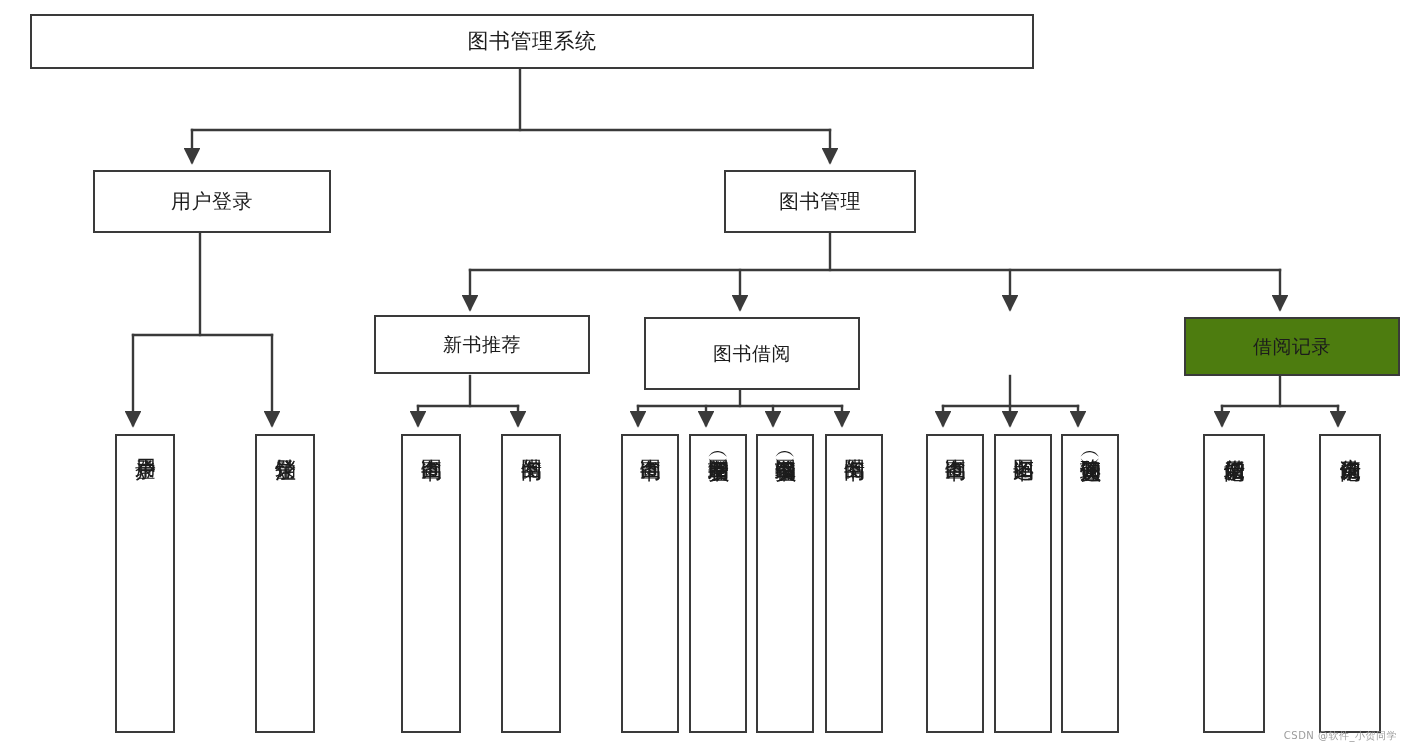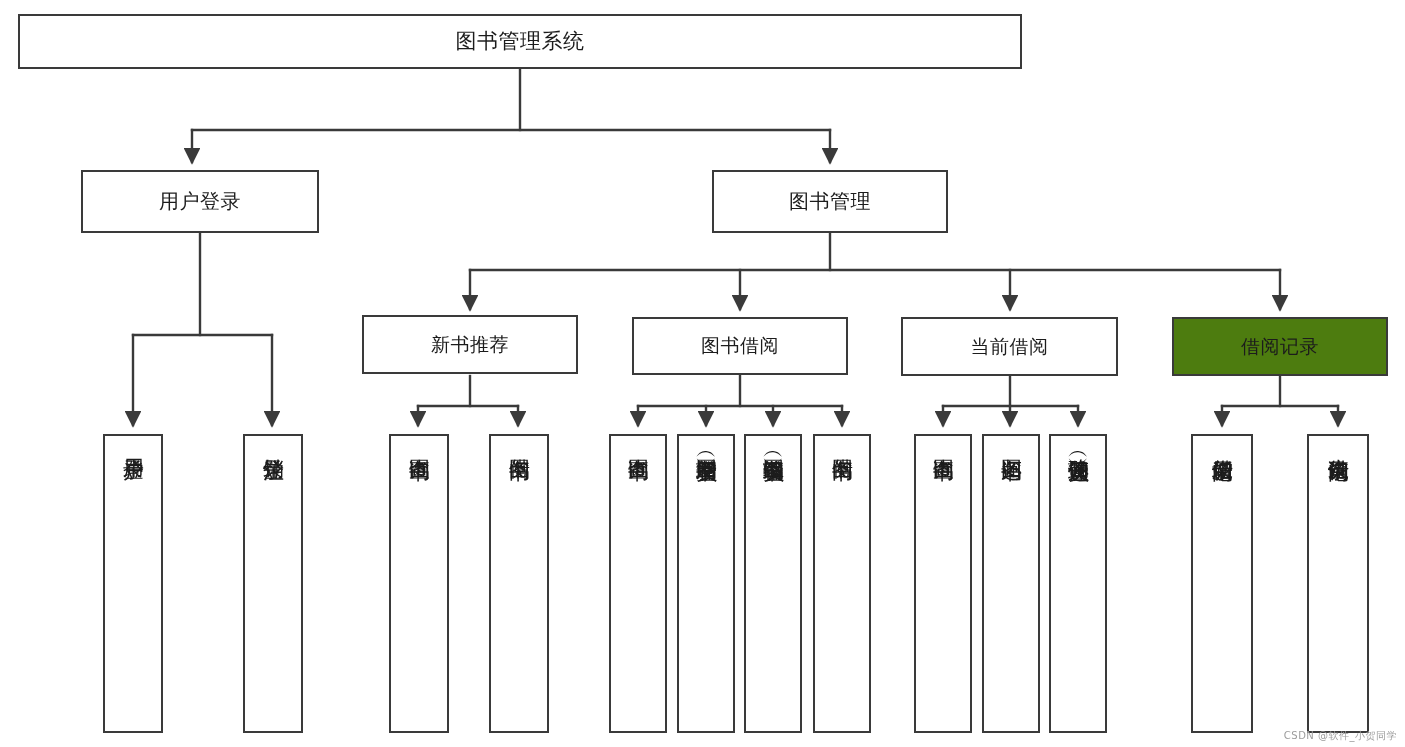--- a/index.html
+++ b/index.html
@@ -28,20 +28,21 @@
   }
   .node {
     position: absolute;
     box-sizing: border-box;
     background: #ffffff;
     border: 2px solid #3a3a3a;
     display: flex;
     align-items: center;
     justify-content: center;
     color: #1c1c1c;
+    margin-left: 12px;
   }
   .node.h {
     
   }
   .node-label {
     display: block;
     text-align: center;
     line-height: 1.12;
     letter-spacing: 0.5px;
     white-space: pre;
@@ -133,32 +134,29 @@
     </g>
   </svg>
 
   <div class="node h n-root" style="left: 18px; top: 14px; width: 1004px; height: 55px; border-color: rgb(58, 58, 58); background: rgb(255, 255, 255); color: rgb(28, 28, 28);">
     <span class="node-label">图书管理系统</span>
   </div>
 
   <div class="node h n-l2" style="left: 81px; top: 170px; width: 238px; height: 63px; border-color: rgb(58, 58, 58); background: rgb(255, 255, 255); color: rgb(28, 28, 28);">
     <span class="node-label">用户登录</span>
   </div>
-  <div class="node h n-l2" style="left: 712px; top: 170px; width: 236px; height: 63px; border-color: rgb(58, 58, 58); background: rgb(255, 255, 255); color: rgb(28, 28, 28);">
+  <div class="node h n-l2" style="left: 712px; top: 170px; width: 192px; height: 63px; border-color: rgb(58, 58, 58); background: rgb(255, 255, 255); color: rgb(28, 28, 28);">
     <span class="node-label">图书管理</span>
   </div>
 
   <div class="node h n-l3" style="left: 362px; top: 315px; width: 216px; height: 59px; border-color: rgb(58, 58, 58); background: rgb(255, 255, 255); color: rgb(28, 28, 28);">
     <span class="node-label">新书推荐</span>
   </div>
-  <div class="node h n-l3" style="left: 632px; top: 317px; width: 216px; height: 58px; border-color: rgb(58, 58, 58); background: rgb(255, 255, 255); color: rgb(28, 28, 28);">
+  <div class="node h n-l3" style="left: 632px; top: 317px; width: 216px; height: 73px; border-color: rgb(58, 58, 58); background: rgb(255, 255, 255); color: rgb(28, 28, 28);">
     <span class="node-label">图书借阅</span>
-  </div>
-  <div class="node h n-l3" style="left: 901px; top: 317px; width: 217px; height: 59px; border-color: rgb(58, 58, 58); background: rgb(255, 255, 255); color: rgb(28, 28, 28);">
-    <span class="node-label">当前借阅</span>
   </div>
   <div class="node h n-l3" style="left: 1172px; top: 317px; width: 216px; height: 59px; border-color: rgb(58, 58, 58); background: #4d7c0f; color: rgb(28, 28, 28);">
     <span class="node-label">借阅记录</span>
   </div>
 
   <div class="node v" style="left: 103px; top: 434px; width: 60px; height: 299px; border-color: rgb(58, 58, 58); background: rgb(255, 255, 255); color: rgb(28, 28, 28);">
     <span class="node-label">用户登录</span>
   </div>
   <div class="node v" style="left: 243px; top: 434px; width: 60px; height: 299px; border-color: rgb(58, 58, 58); background: rgb(255, 255, 255); color: rgb(28, 28, 28);">
     <span class="node-label">注销登录</span>

